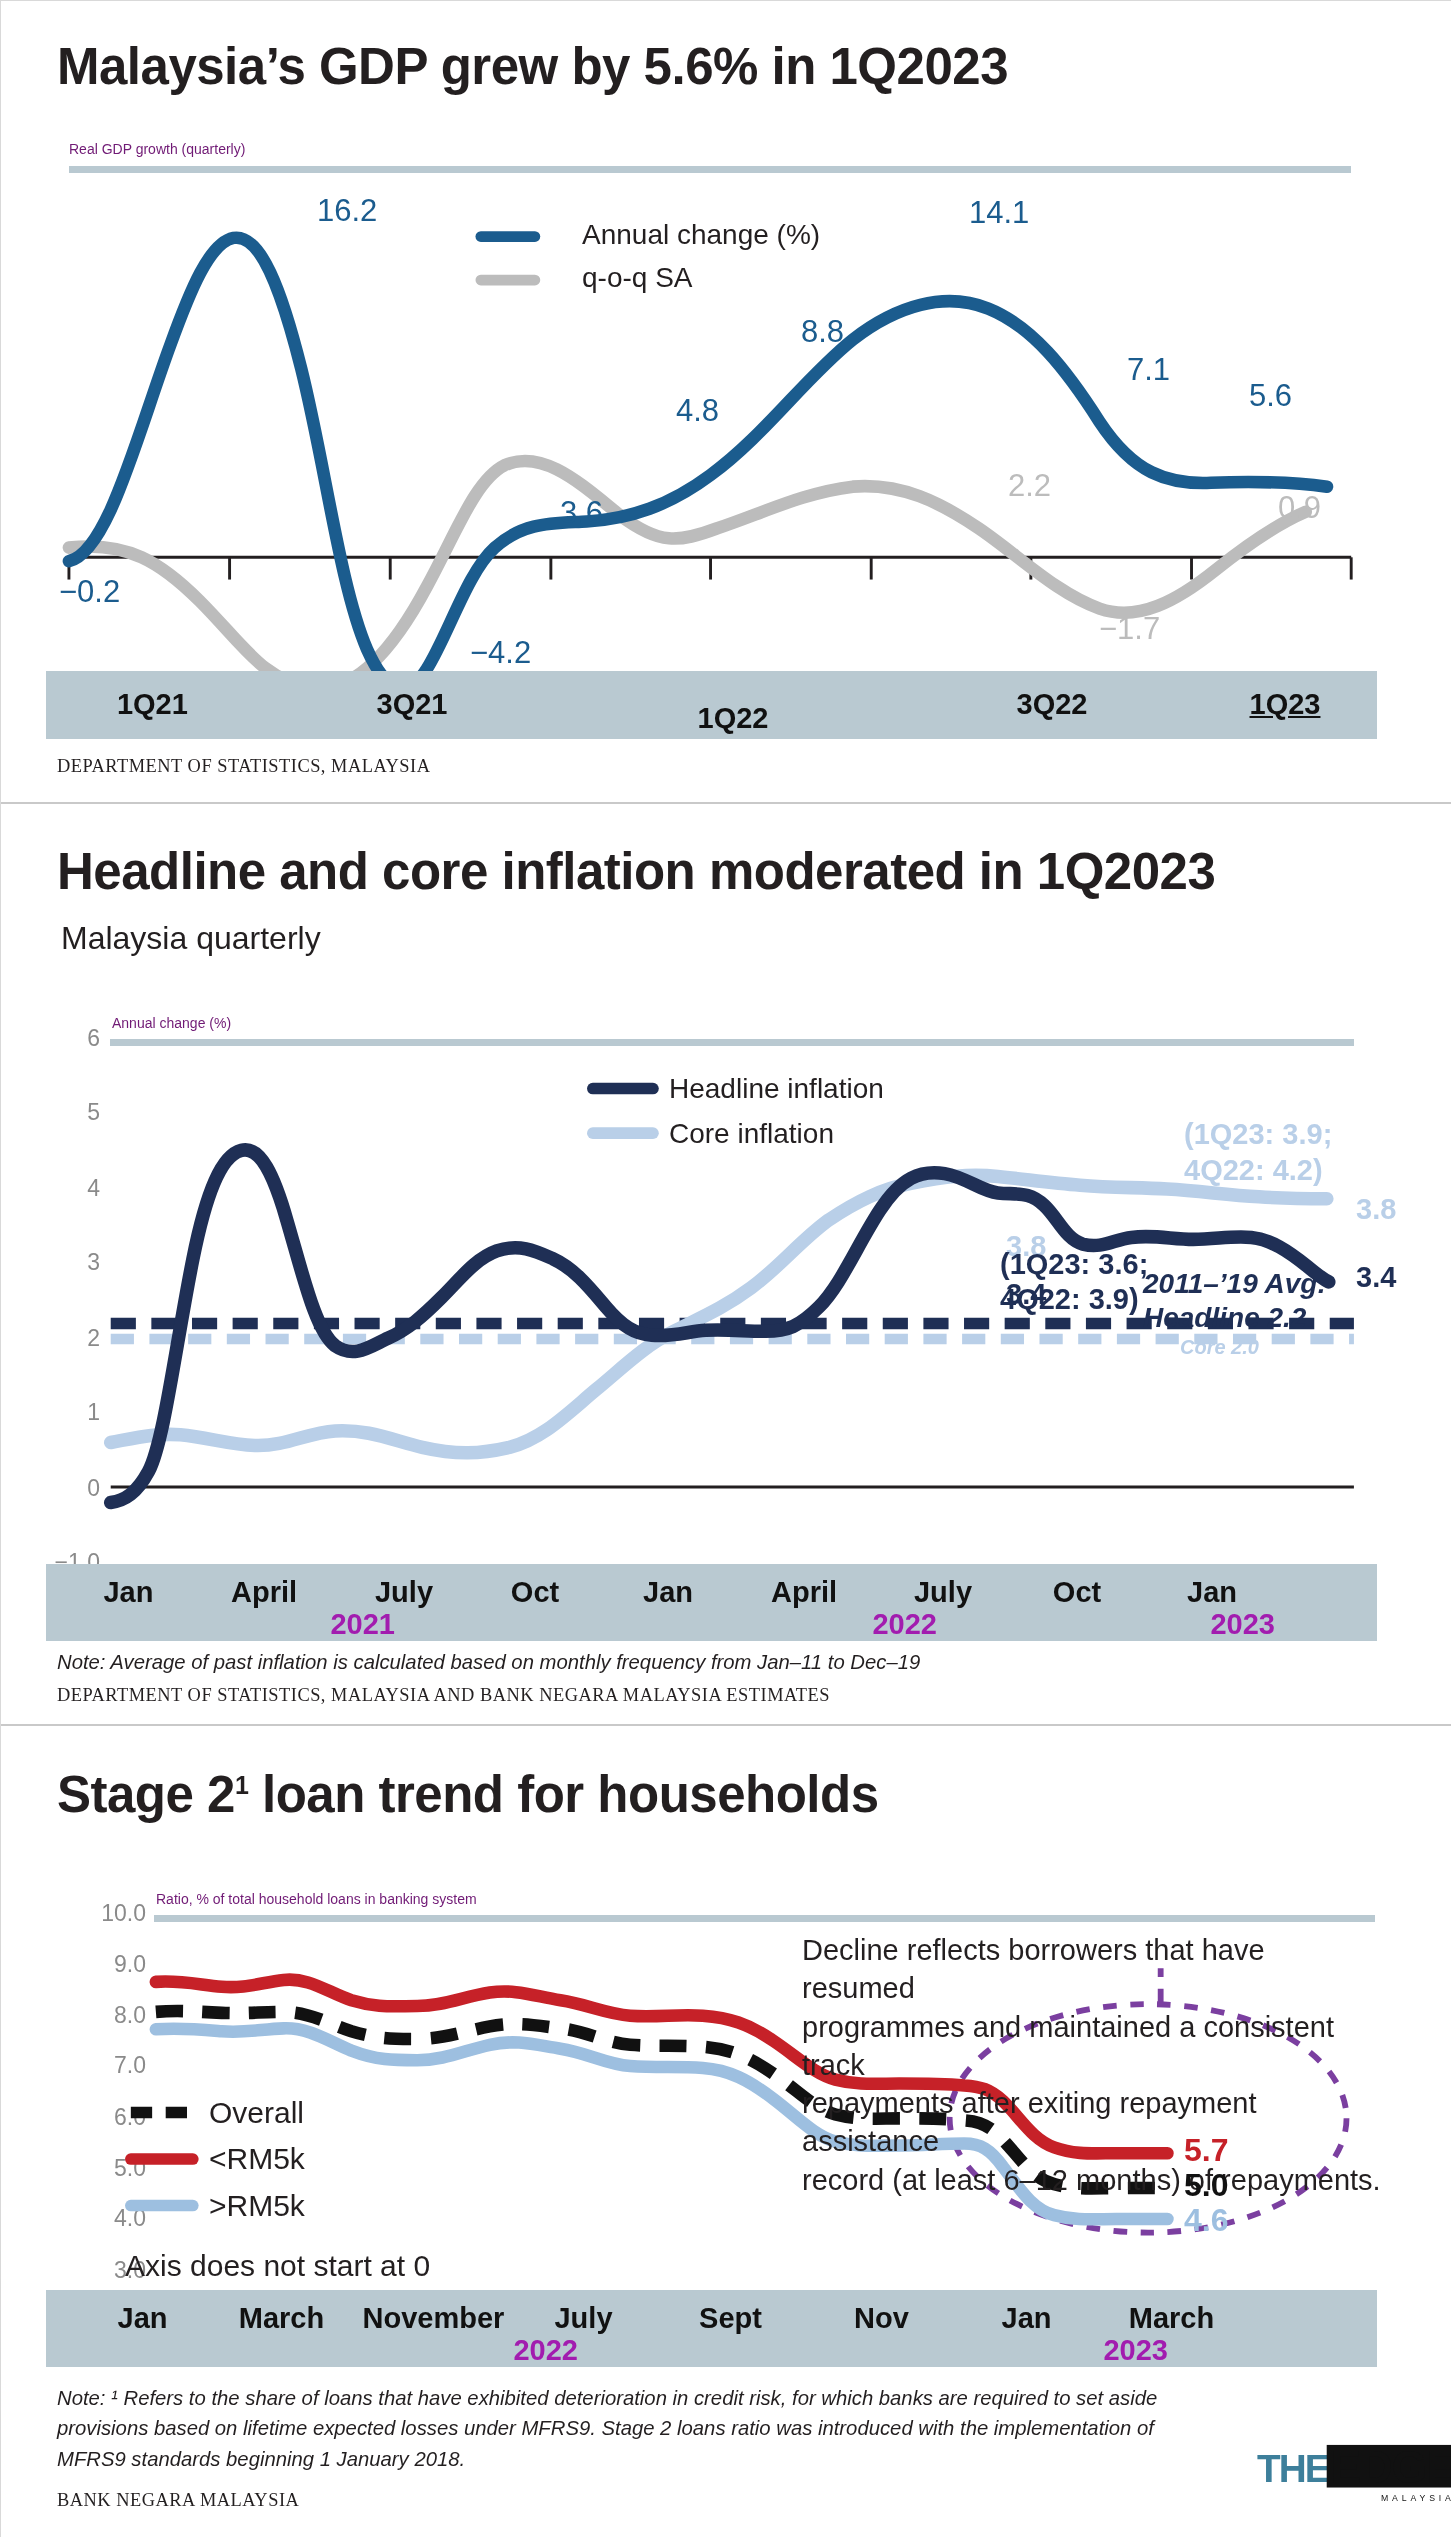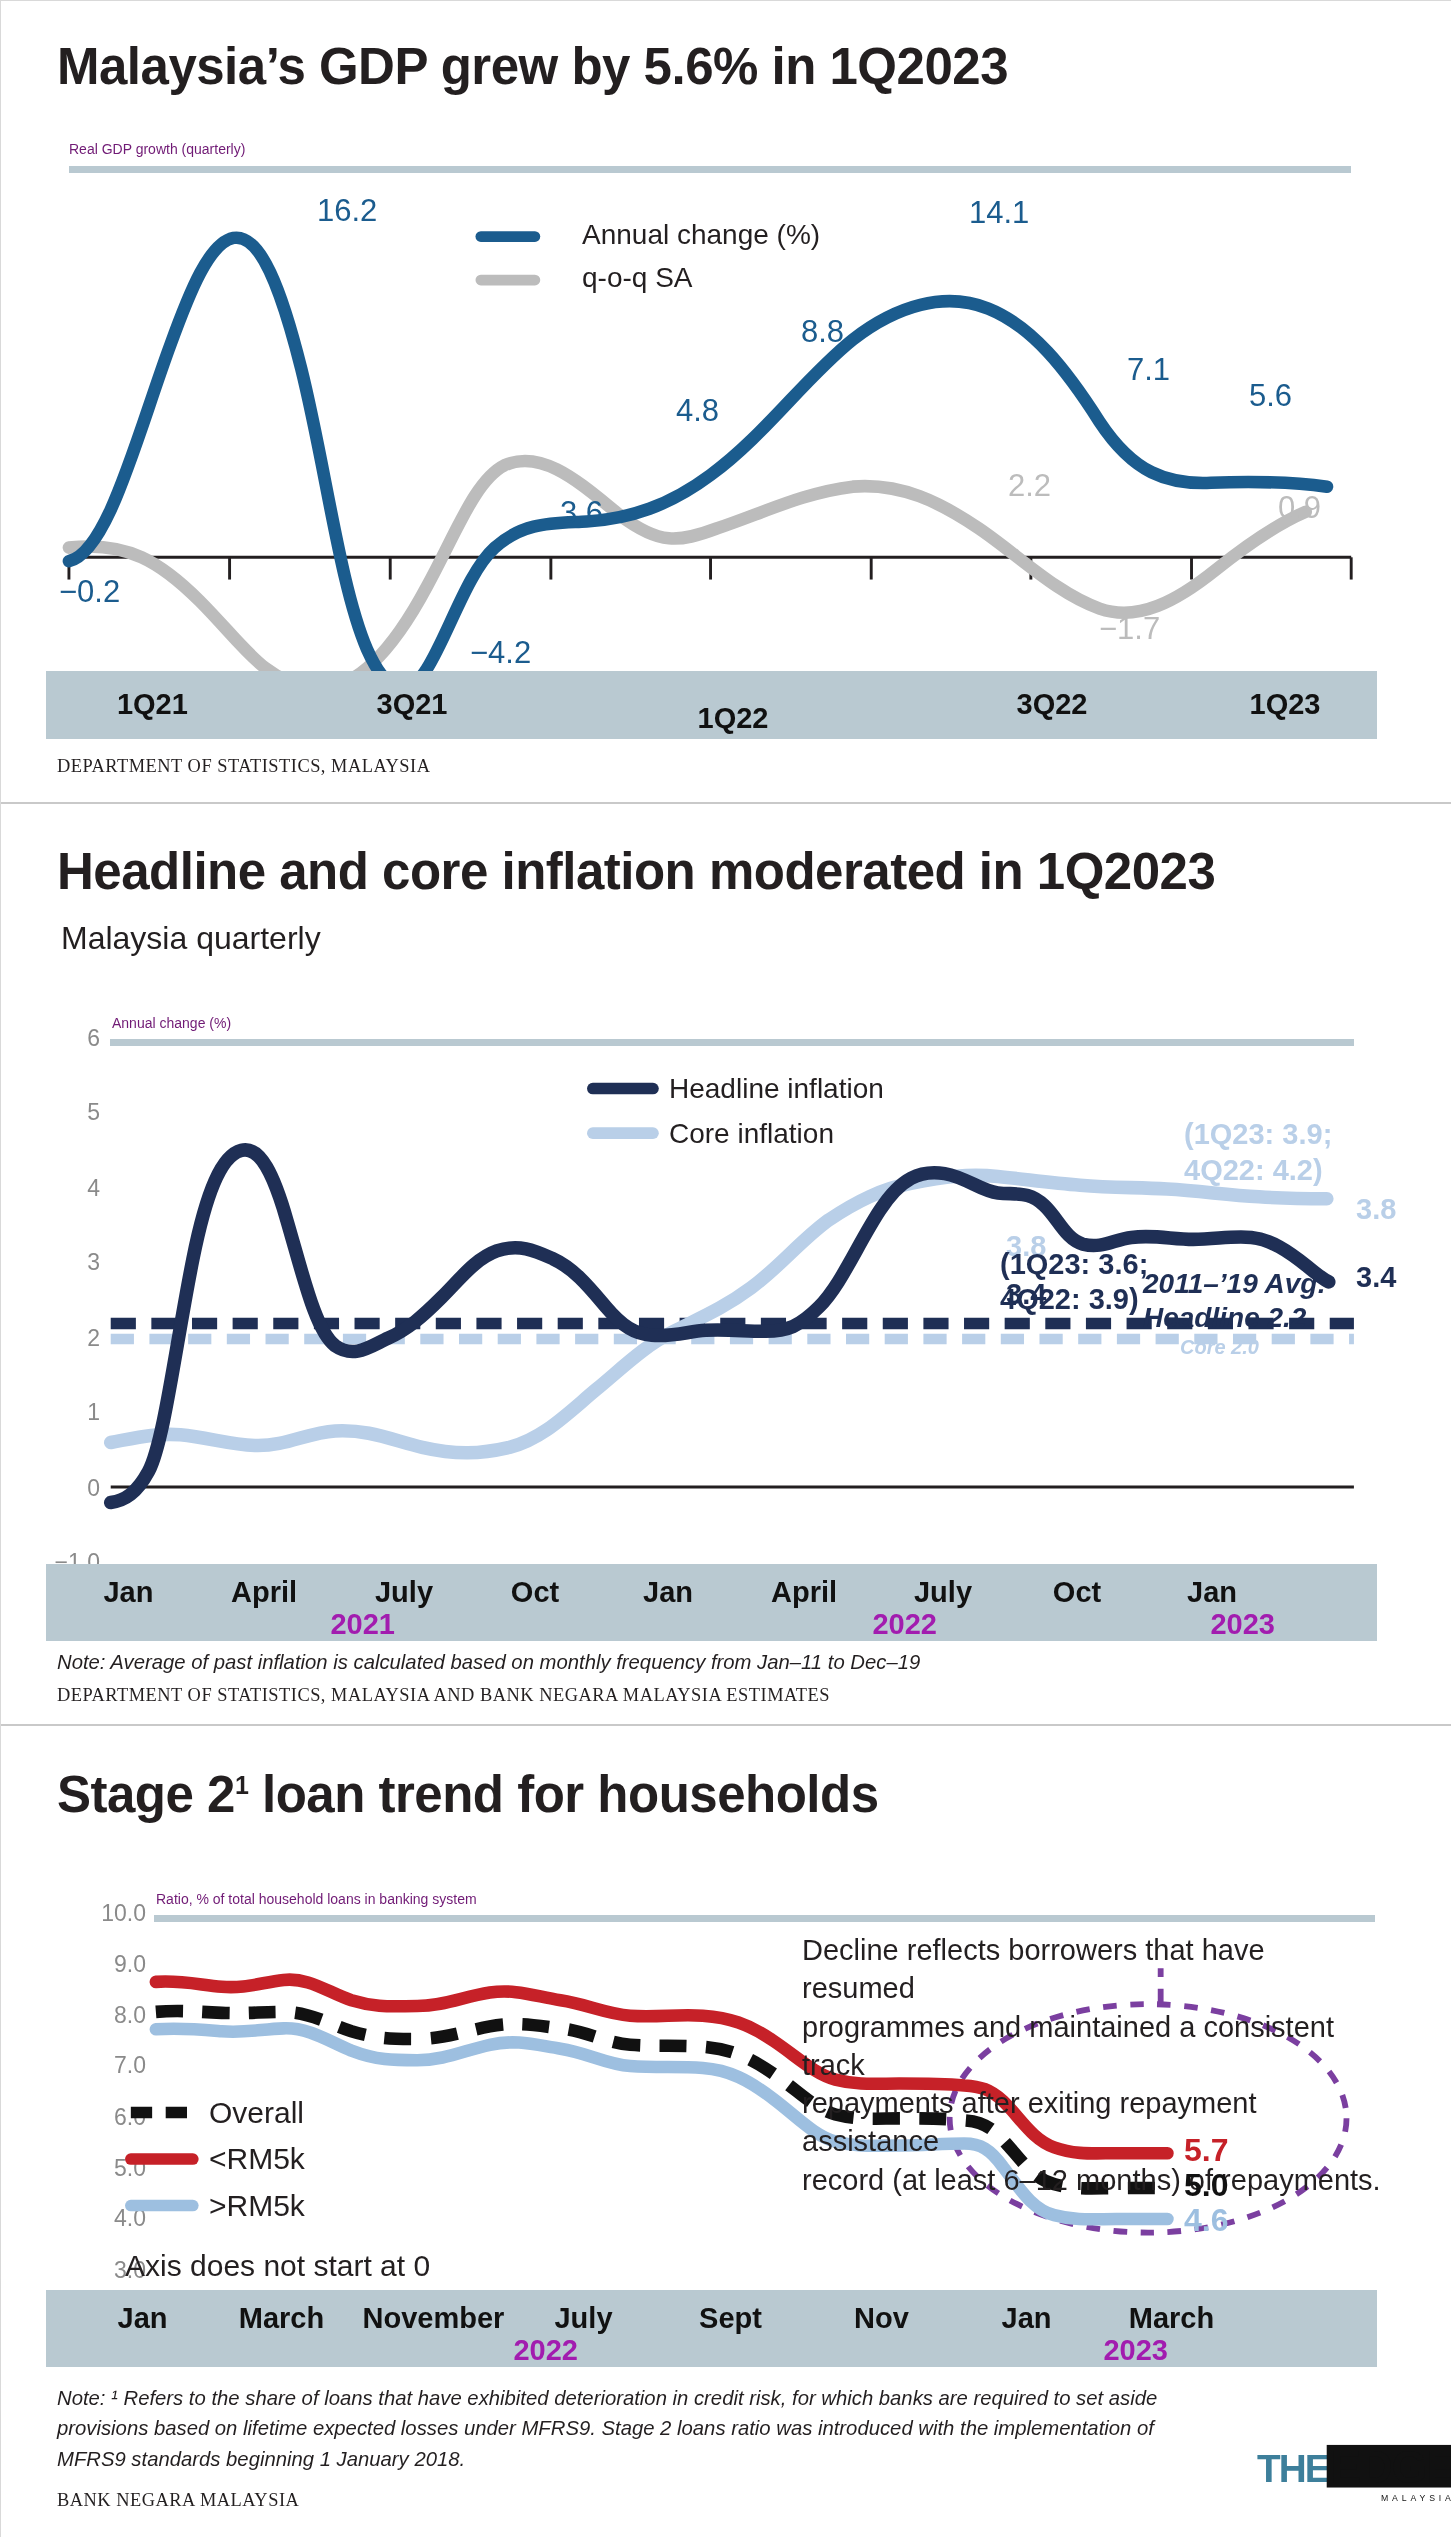--- a/index.html
+++ b/index.html
@@ -93,21 +93,21 @@
 
     <div class="dlab" style="left:1007px;top:467px;color:#bcbcbc;">2.2</div>
     <div class="dlab" style="left:1098px;top:610px;color:#bcbcbc;">−1.7</div>
     <div class="dlab" style="left:1277px;top:489px;color:#bcbcbc;">0.9</div>
 
     <div class="xband" style="position:absolute;left:45px;top:670px;width:1331px;height:68px;">
       <div class="tk" style="left:19.4px;top:16.5px;width:174px;">1Q21</div>
       <div class="tk" style="left:279px;top:16.5px;width:174px;">3Q21</div>
       <div class="tk" style="left:600px;top:14px;width:174px;margin-top:17px;">1Q22</div>
       <div class="tk" style="left:919px;top:16.5px;width:174px;">3Q22</div>
-      <div class="tk" style="left:1152px;top:16.5px;width:174px;">1Q23</div>
+      <div class="tk" style="left:1152px;top:16.5px;width:174px;text-decoration:underline;">1Q23</div>
     </div>
 
     <div class="srcline" style="position:absolute;left:56px;top:755px;">DEPARTMENT OF STATISTICS, MALAYSIA</div>
   </div>
 
   <div class="hr" style="top:801px;"></div>
 
   <div class="panel" style="top:803px;height:890px;">
 
     <div class="h1" style="position:absolute;left:56px;top:41px;width:1336px;">Headline and core inflation moderated in 1Q2023</div>

